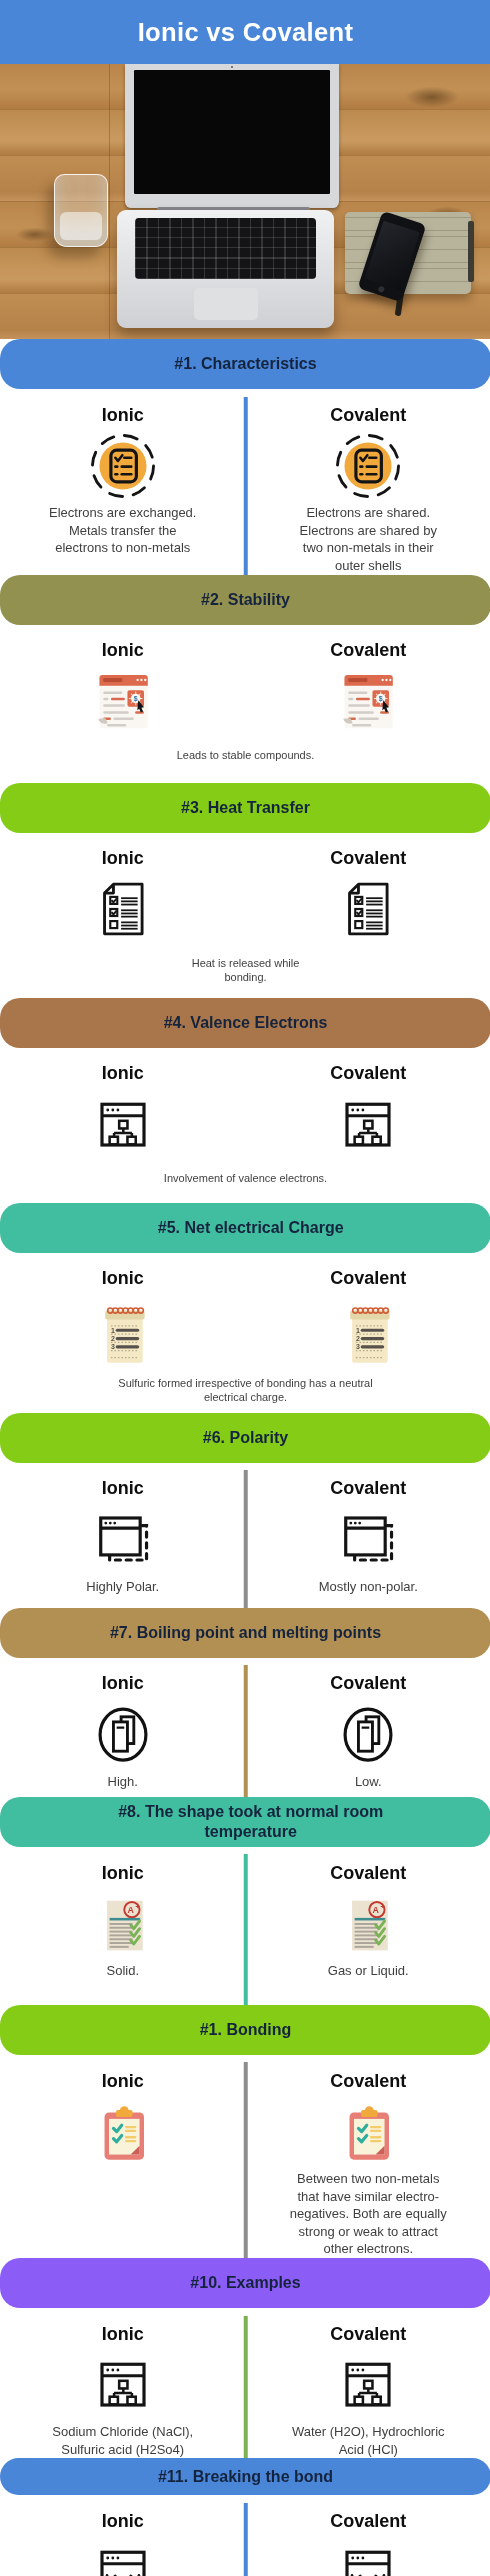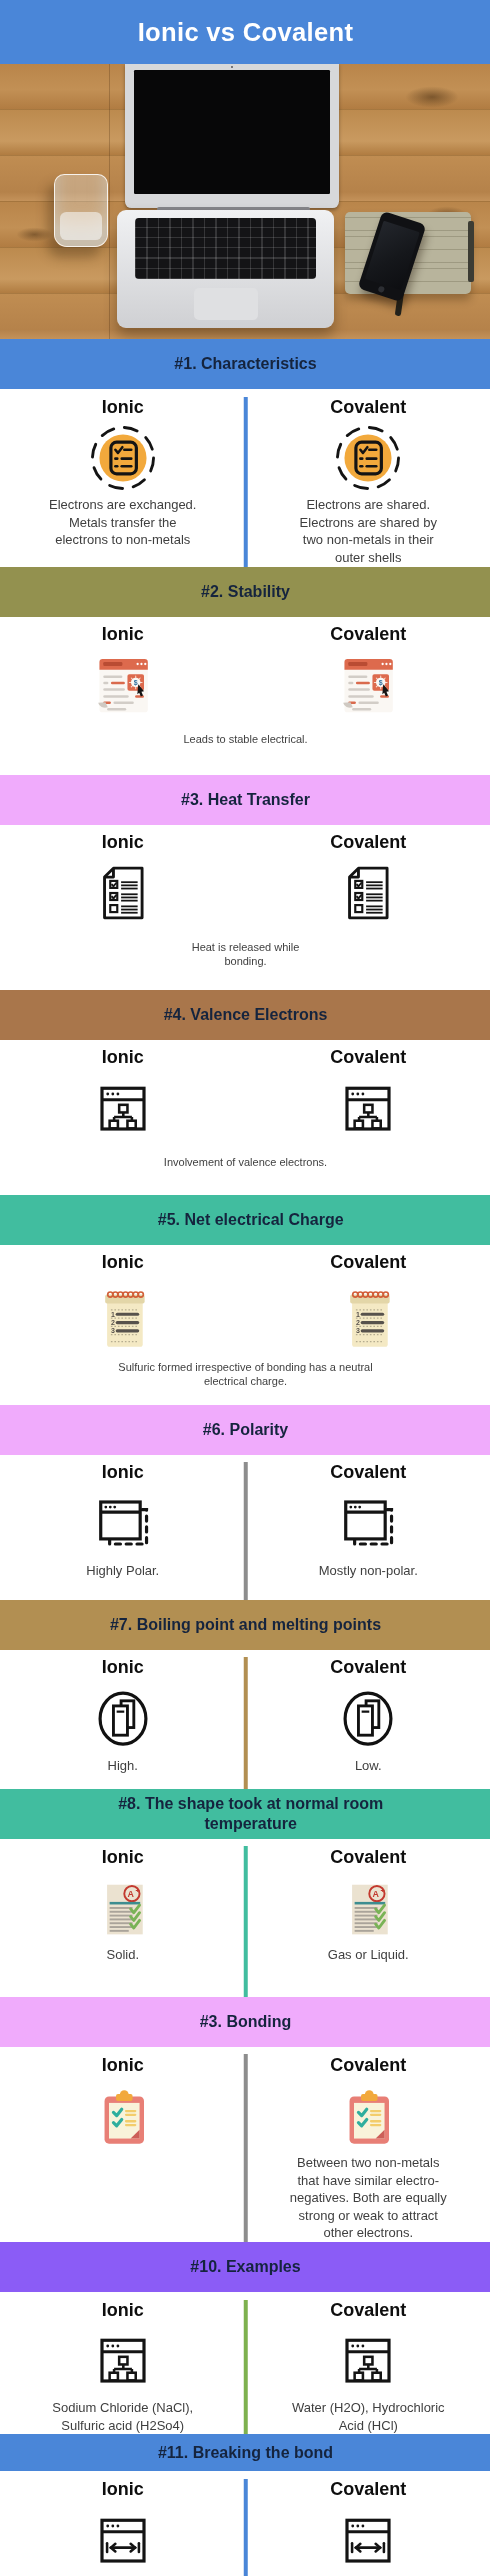--- a/index.html
+++ b/index.html
@@ -97,34 +97,34 @@
     border-radius:1.9px;
   }
   .phone::after {
     content:""; position:absolute; left:50%; bottom:3.2px; width:5.8px; height:5.8px; margin-left:-2.9px;
     border-radius:50%; background:#2c2e33;
   }
 
   
   .bar {
     min-height:50px; display:flex; align-items:center; justify-content:center;
-    text-align:center; padding:5.1px 25.6px;
+    text-align:center; padding:5.1px 25.6px;border-radius:20px;
   }
   .bar.short { min-height:37px; }
   .bar h2 { margin:0; font-size:16px; font-weight:bold; color:#15243e; max-width:281px; line-height:1.25; }
   .theme-blue  { background:#4a86d8; }
   .theme-olive { background:#93914f; }
-  .theme-gray  { background:#f0abfc; }
+  .theme-gray  { background:#84cc16; }
   .theme-brown { background:#a9764b; }
   .theme-teal  { background:#41bd9f;padding-left:36px; }
   .theme-tan   { background:#b28f52; }
   .theme-green { background:#8b5cf6; }
 
   
-  .content { position:relative; padding:4px 0 0; }
+  .content { position:relative; padding:12px 0 0; }
   .cols { display:flex; }
   .col { flex:1; display:flex; flex-direction:column; align-items:center; }
   .col h3 { margin:3.8px 0 0; font-size:18px; font-weight:bold; color:#0e0e0e; line-height:1.15; }
   .icon { width:70px; height:70px; margin:5.1px 0 3.8px; display:block; }
   .desc {
     margin:0; font-size:13px; line-height:1.35; color:#3f3f3f;
     text-align:center; max-width:161px;
   }
   .center-desc {
     margin:7.7px auto 0; font-size:11px; line-height:1.35; color:#3f3f3f;
@@ -394,21 +394,21 @@
             <use href="#sym-webpage-dollar"></use>
           </svg>
       </div>
       <div class="col">
         <h3>Covalent</h3>
         <svg class="icon" viewBox="0 0 110 110">
             <use href="#sym-webpage-dollar"></use>
           </svg>
       </div>
     </div>
-    <p class="center-desc">Leads to stable electrical.</p>
+    <p class="center-desc">Leads to stable compounds.</p>
   </div>
 </section>
 
 <section>
   <div class="bar theme-gray">
     <h2>#3. Heat Transfer</h2>
   </div>
   <div class="content c3">
     <div class="cols">
       <div class="col">
@@ -544,21 +544,21 @@
             <use href="#sym-graded-paper"></use>
           </svg>
         <p class="desc">Gas or Liquid.</p>
       </div>
     </div>
   </div>
 </section>
 
 <section>
   <div class="bar theme-gray">
-    <h2>#3. Bonding</h2>
+    <h2>#1. Bonding</h2>
   </div>
   <div class="content c9">
     <div class="divider d-gray"></div>
     <div class="cols">
       <div class="col">
         <h3>Ionic</h3>
         <svg class="icon" viewBox="0 0 110 110">
             <use href="#sym-clipboard"></use>
           </svg>
       </div>

